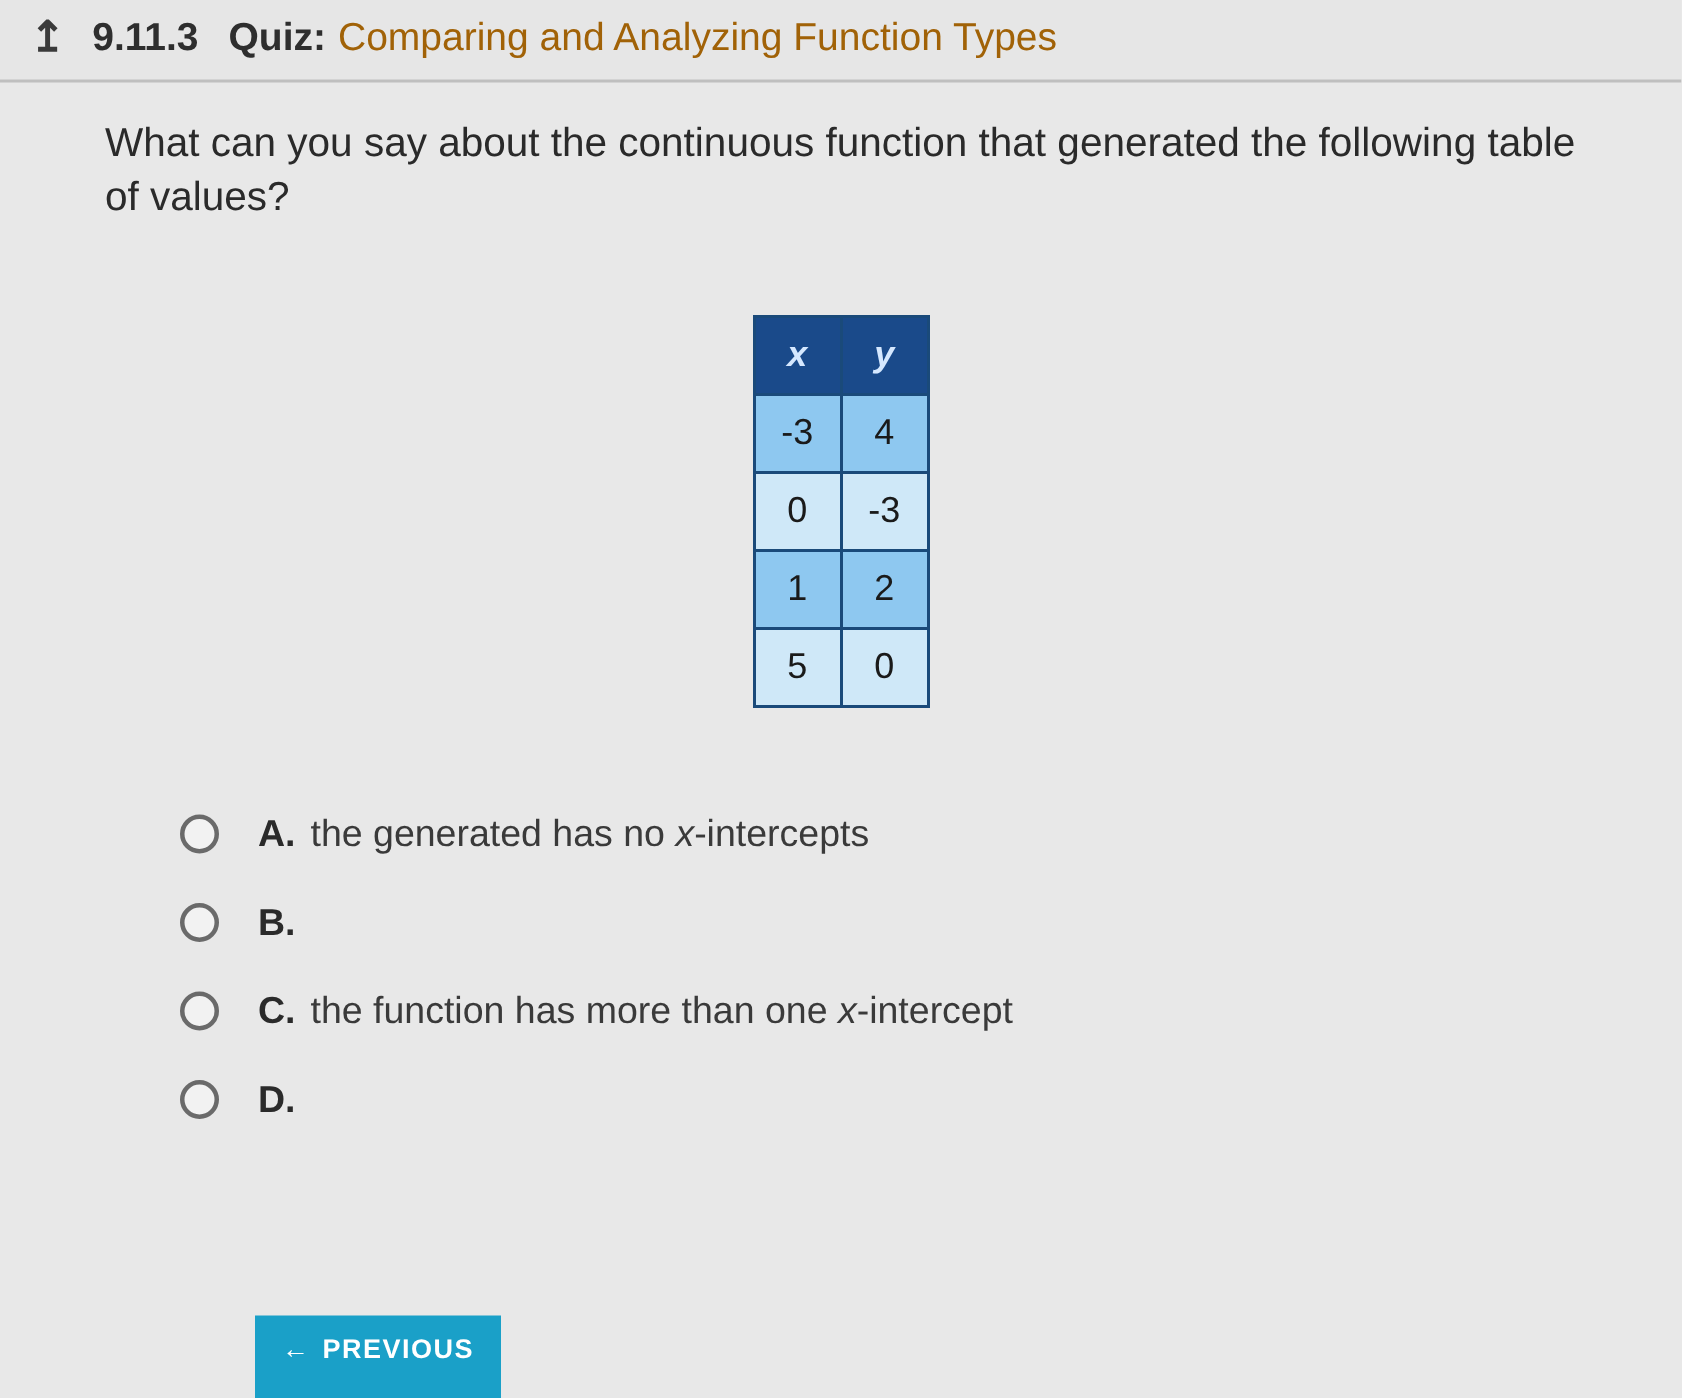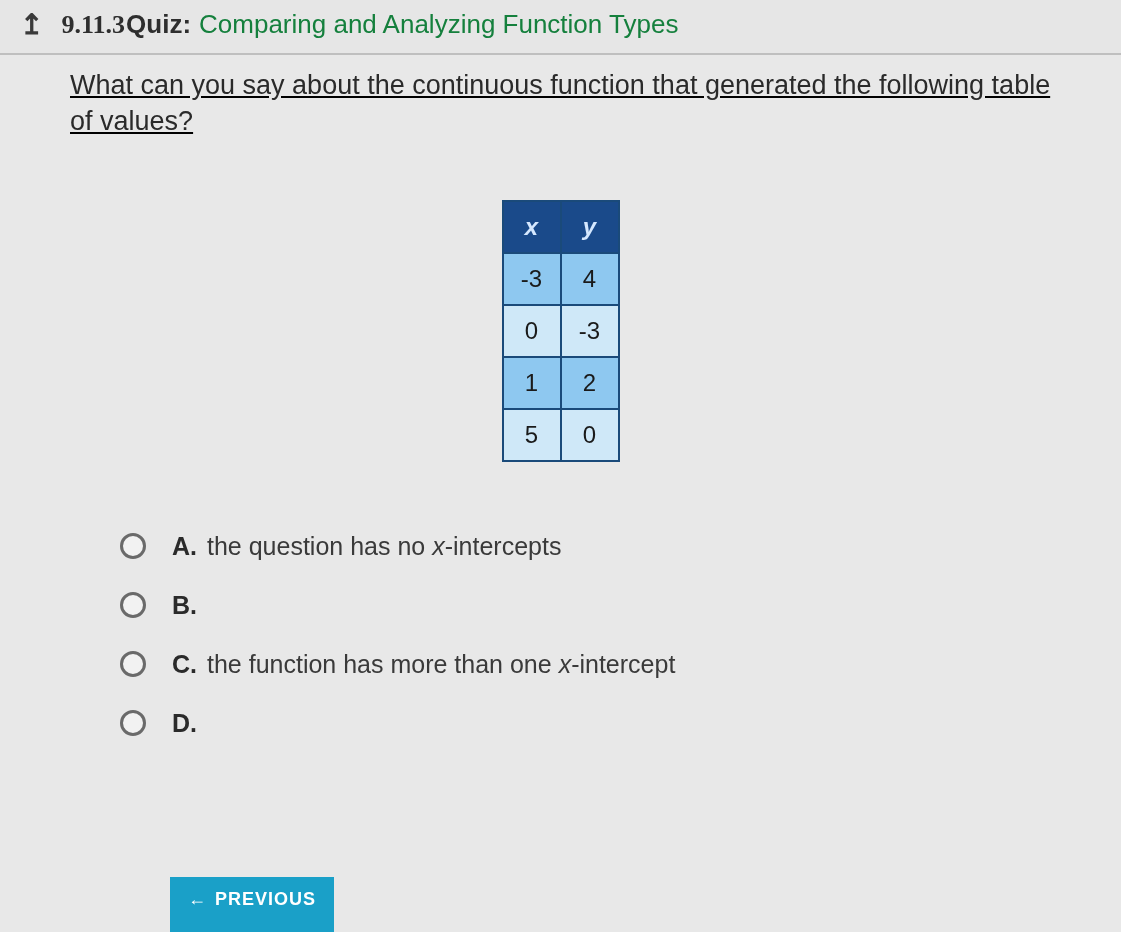--- a/index.html
+++ b/index.html
@@ -22,37 +22,35 @@
     font-size: 28px;
     font-weight: bold;
     color: #3a3a3a;
     margin-right: 18px;
     cursor: pointer;
   }
   .quiz-number {
     font-size: 26px;
     font-weight: bold;
     color: #2e2e2e;
-    margin-right: 1px;
-    font-family: Liberation Serif, serif;
+    margin-right: 20px;
   }
   .quiz-label {
     font-size: 26px;
     font-weight: bold;
     color: #2e2e2e;
     margin-right: 8px;
     text-align: right;
   }
   .quiz-title {
     font-size: 26px;
-    color: #15803d;
+    color: #a16207;
   }
   .question-area {
-    padding: 12px 70px 0 70px;
-    text-decoration: underline;
+    padding: 22px 70px 0 70px;
   }
   .question-text {
     font-size: 27px;
     line-height: 1.35;
     color: #2a2a2a;
     font-weight: 500;
   }
   .table-wrap {
     display: flex;
     justify-content: center;
@@ -166,21 +164,21 @@
       </tr>
     </tbody>
   </table>
 </div>
 
 <div class="options">
   <div class="option-row">
     <div class="radio"></div>
     <span class="option-letter">A.</span>
     <span class="option-text">
-      <span>the question has no </span><span class="xi">x</span><span>-intercepts</span>
+      <span>the generated has no </span><span class="xi">x</span><span>-intercepts</span>
     </span>
   </div>
   <div class="option-row">
     <div class="radio"></div>
     <span class="option-letter">B.</span>
   </div>
   <div class="option-row">
     <div class="radio"></div>
     <span class="option-letter">C.</span>
     <span class="option-text">

